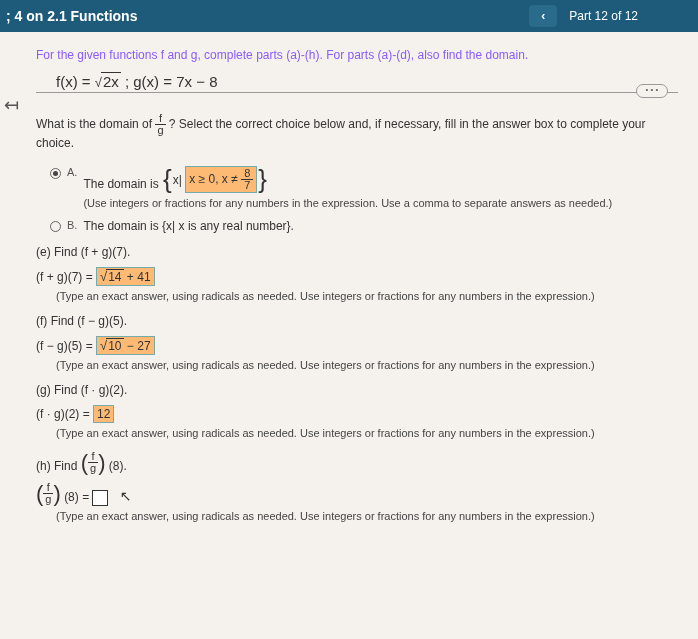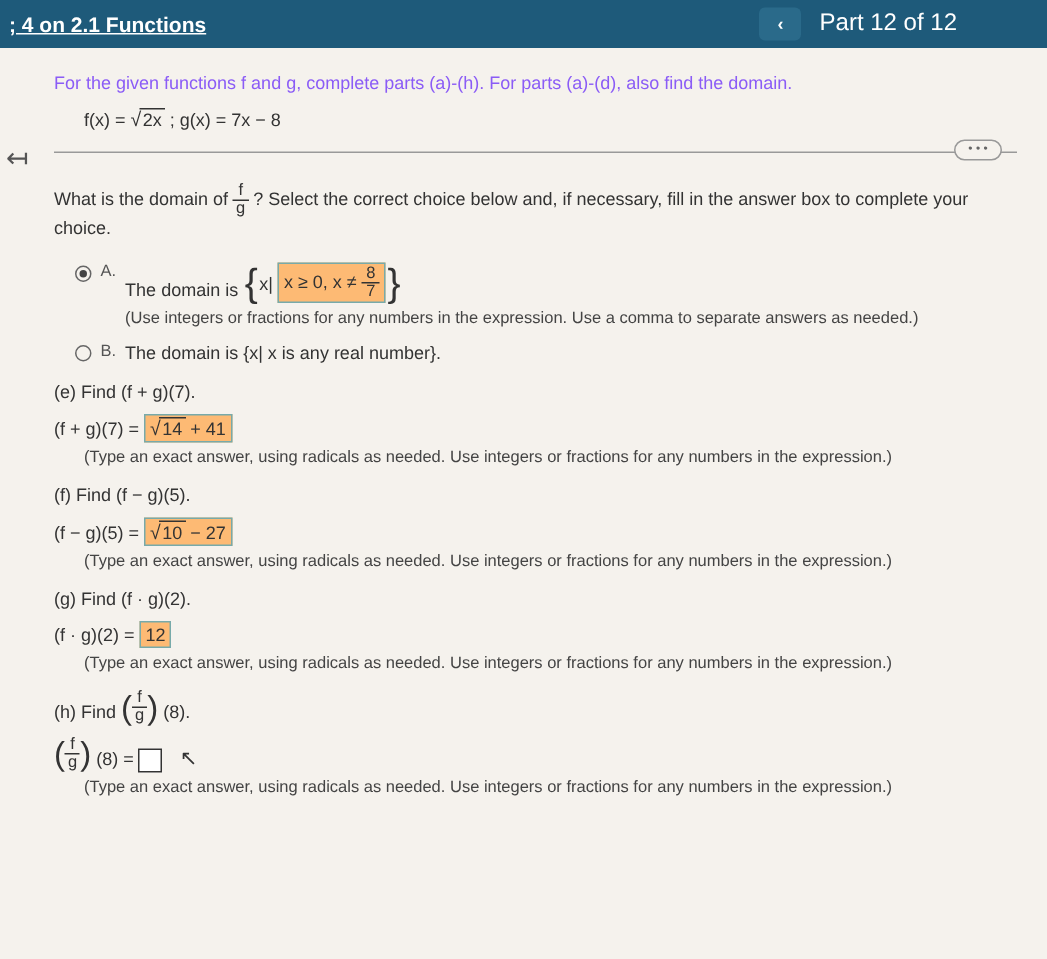--- a/index.html
+++ b/index.html
@@ -12,52 +12,52 @@
   }
   .header {
     background: #1e5a7a;
     color: #fff;
     display: flex;
     align-items: center;
     height: 32px;
     font-size: 14px;
     font-weight: bold;
   }
-  .header .title { padding-left: 6px; flex: 1; text-decoration: underline; }
+  .header .title { padding-left: 6px; flex: 1; }
   .header .nav-btn {
     background: #2a6a8a;
     width: 28px;
     height: 22px;
     border-radius: 4px;
     display: flex;
     align-items: center;
     justify-content: center;
     margin-right: 12px;
     font-size: 12px;
   }
   .header .part {
     font-weight: normal;
-    font-size: 16px;
+    font-size: 12px;
     margin-right: 60px;
   }
   .content {
     padding: 16px 20px 10px 36px;
     font-size: 12px;
     color: #333;
     position: relative;
   }
   .back-arrow {
     position: absolute;
     left: 4px;
     top: 62px;
     font-size: 18px;
     color: #555;
   }
   .instr { font-size: 12px; color: #8b5cf6; margin-bottom: 10px; }
-  .formula { margin-left: 20px; font-size: 12px; margin-bottom: 14px; }
+  .formula { margin-left: 20px; font-size: 15px; margin-bottom: 2px; }
   .hr { border: none; border-top: 1px solid #999; margin: 0 0 20px 0; position: relative; }
   .menu-pill {
     position: absolute;
     right: 10px;
     top: -8px;
     background: #f5f2ed;
     border: 1px solid #999;
     border-radius: 10px;
     width: 32px;
     height: 14px;

